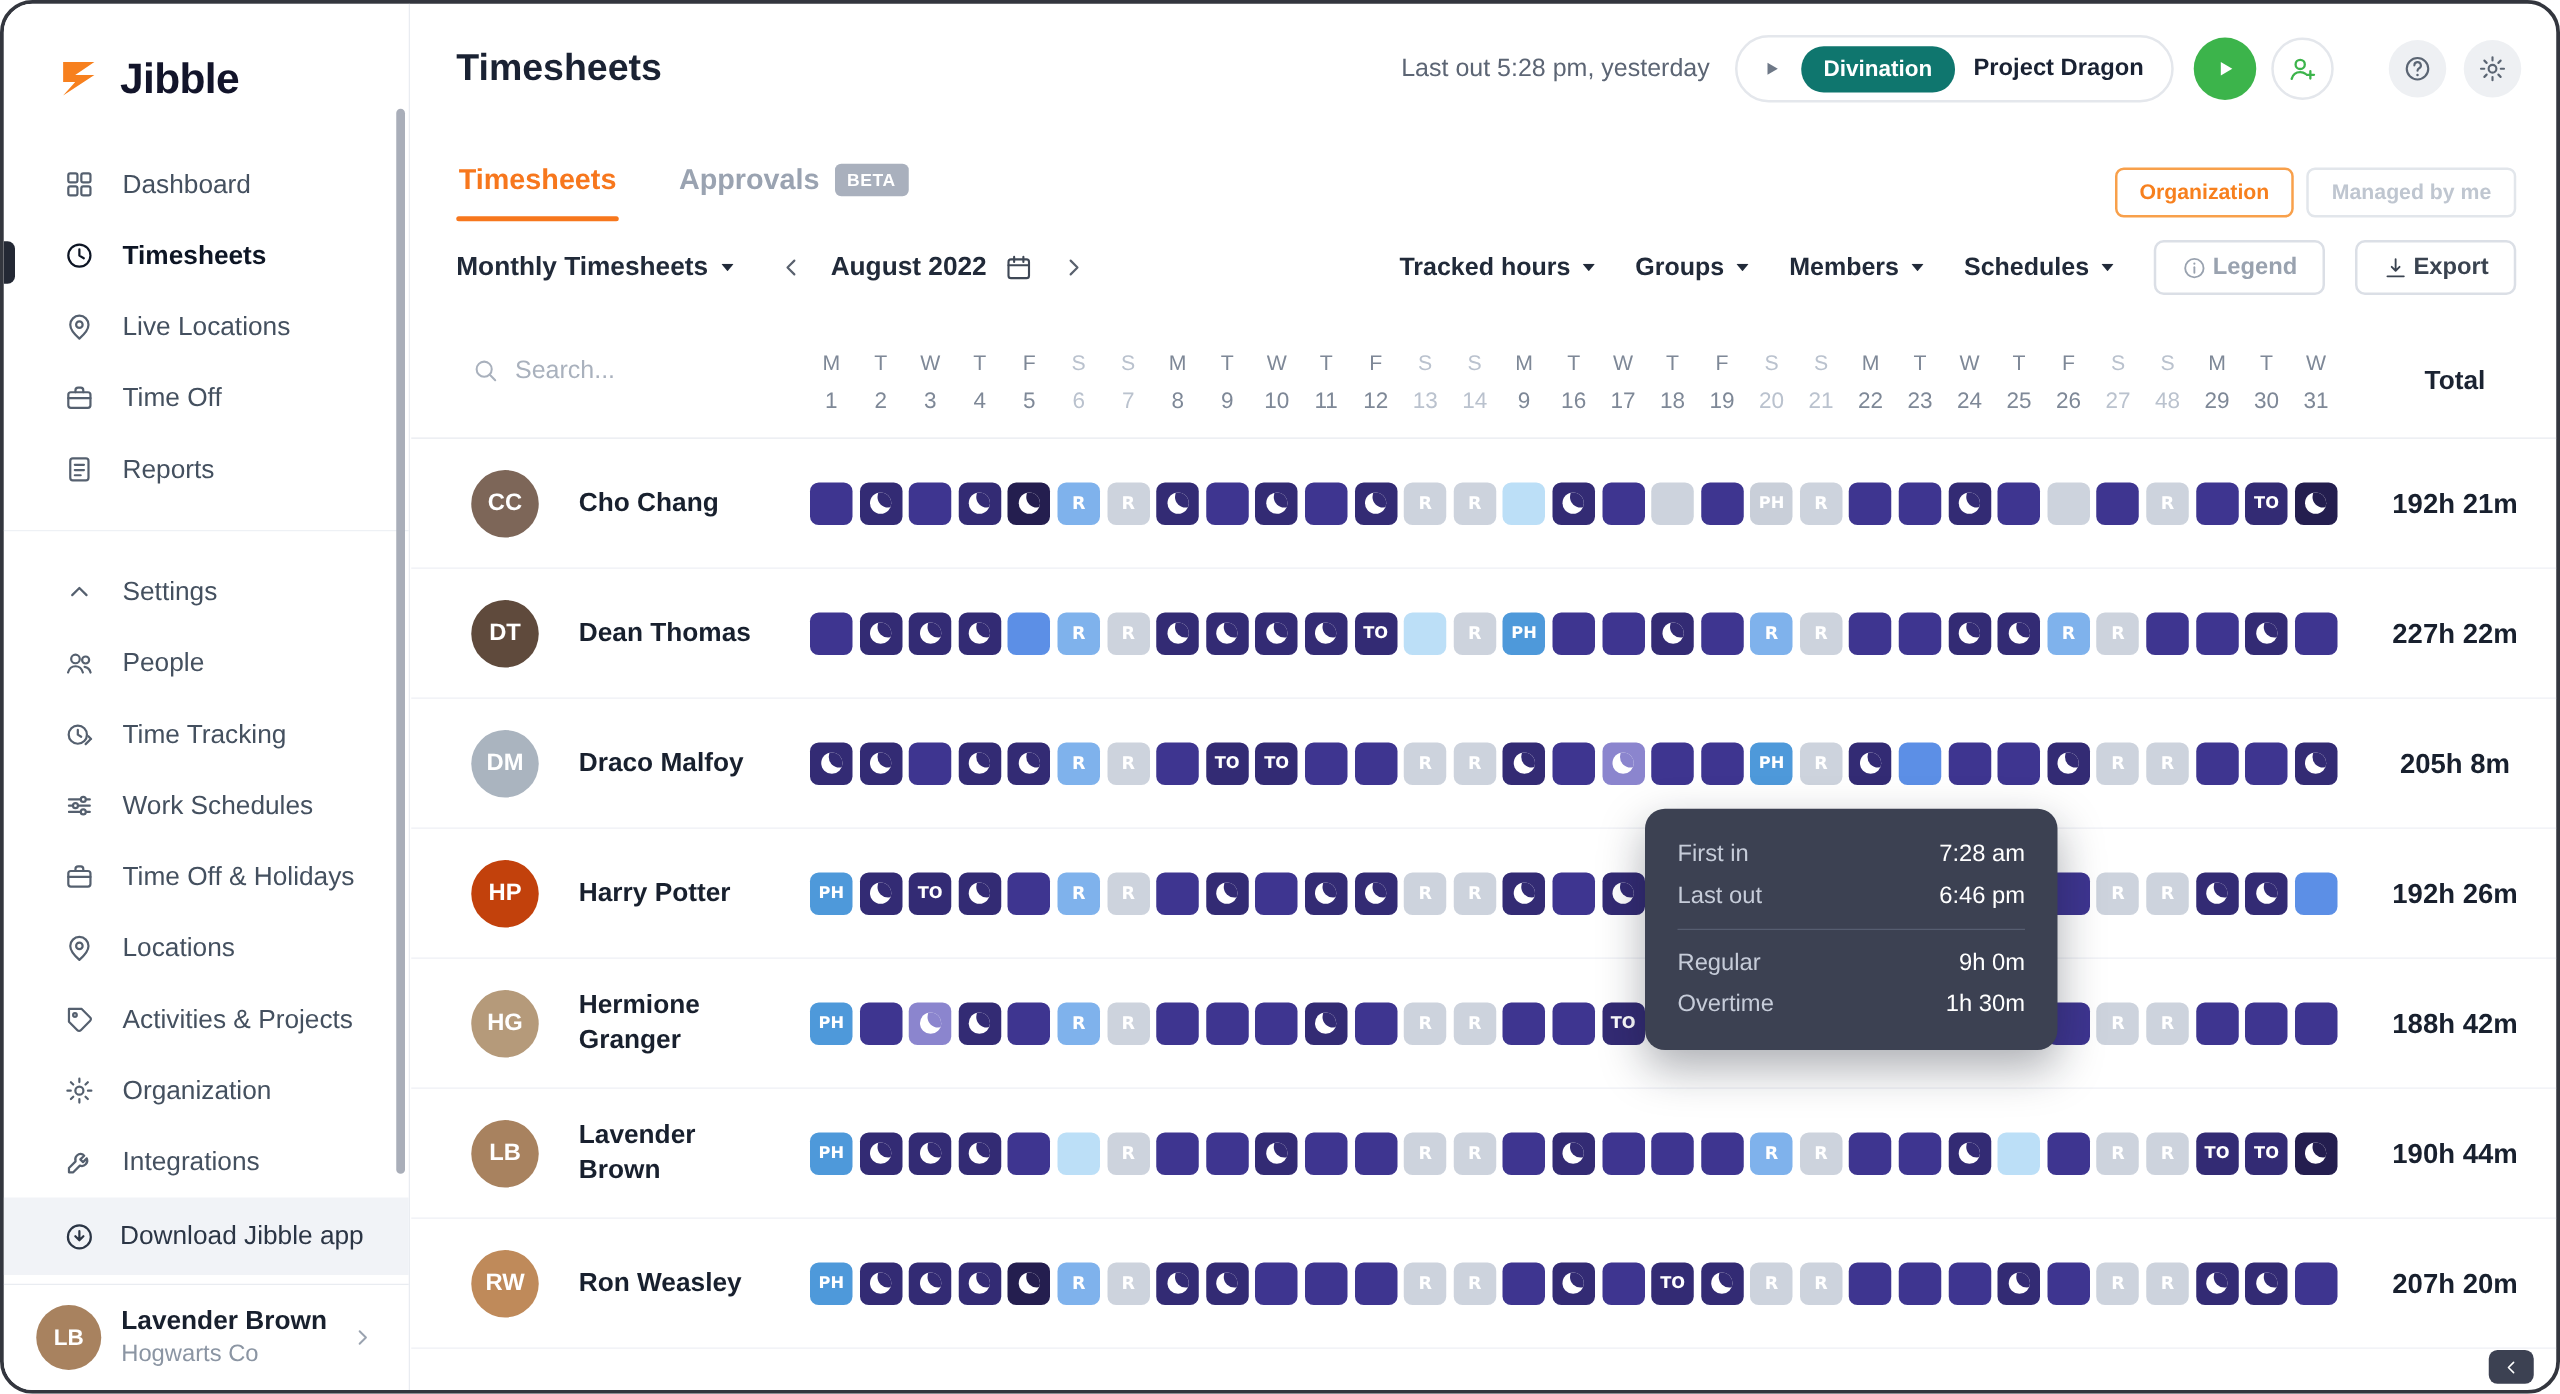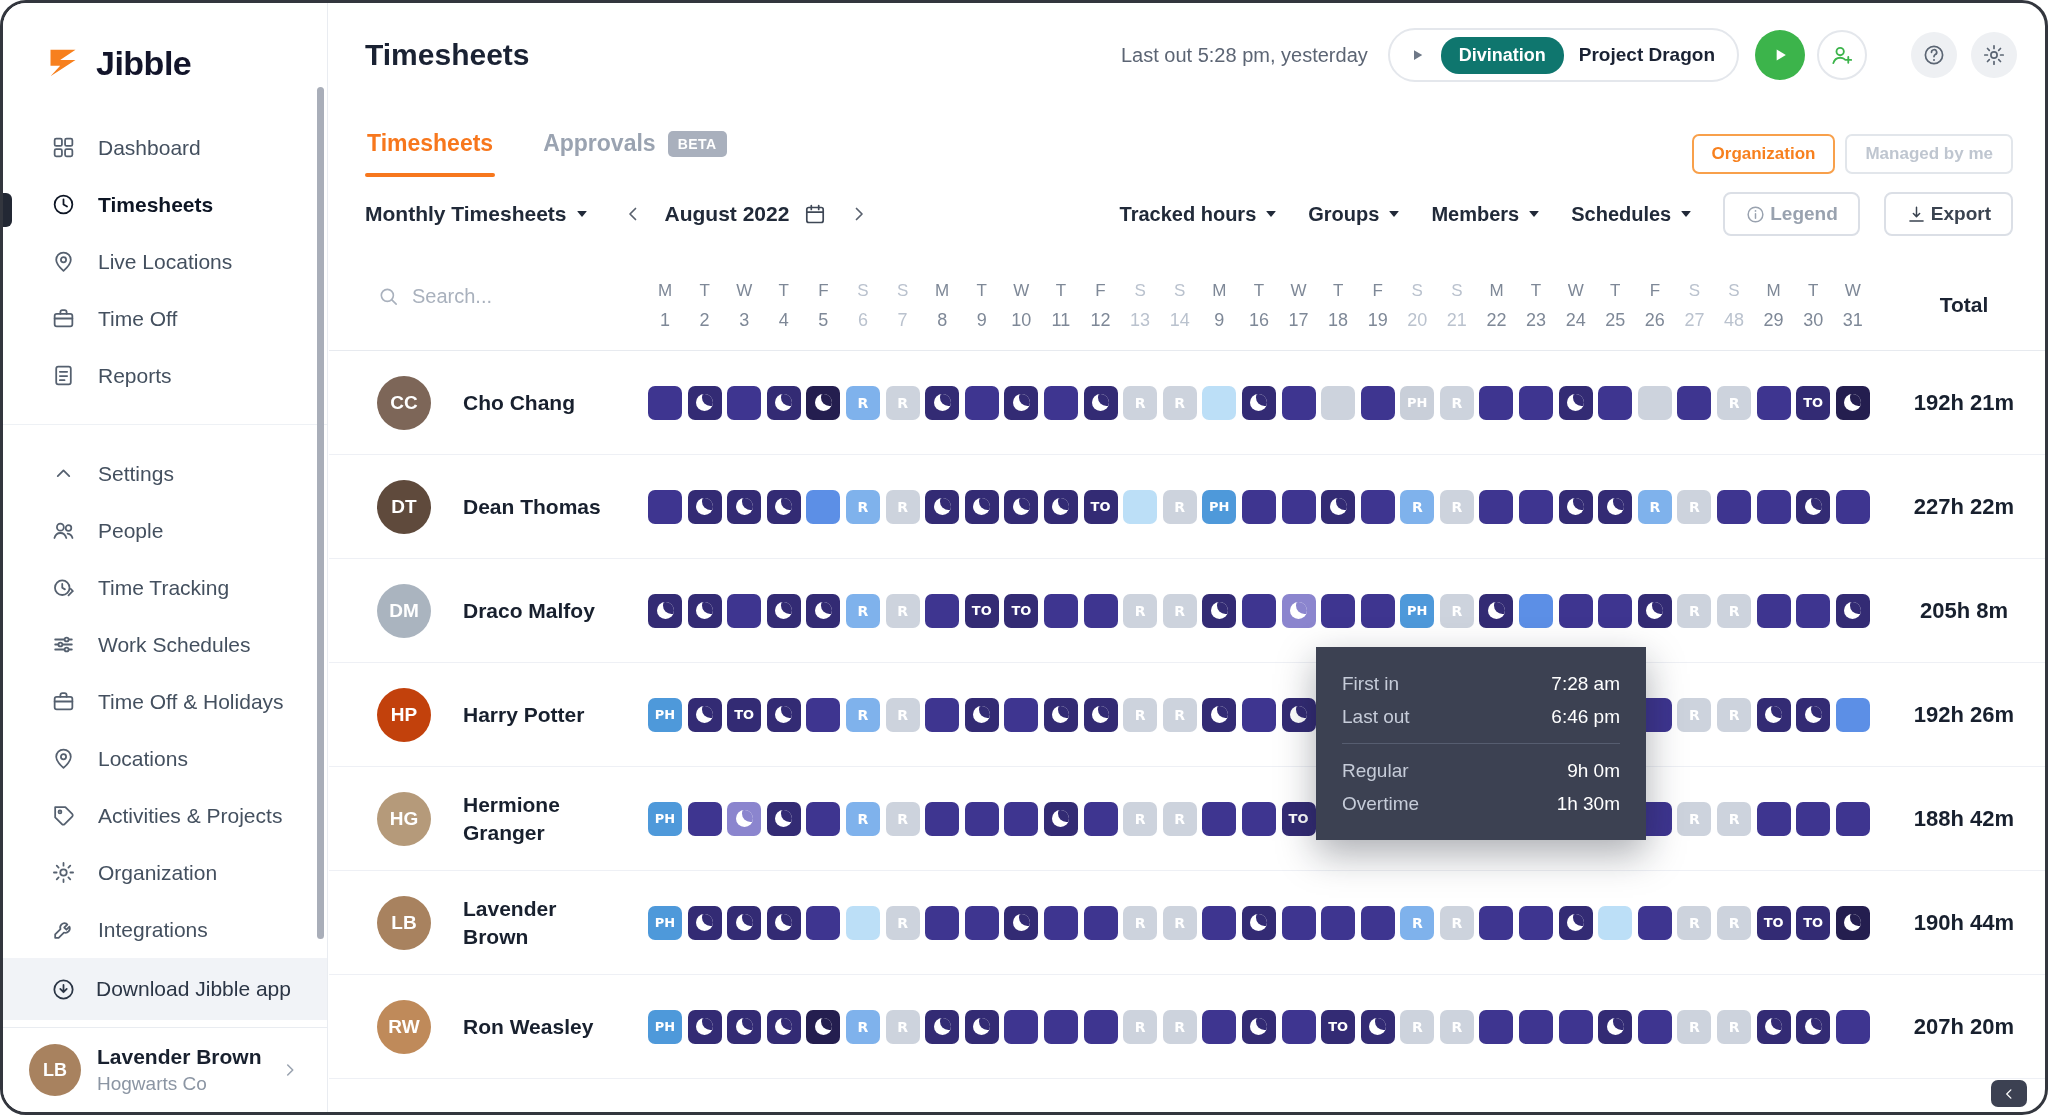--- a/index.html
+++ b/index.html
@@ -130,21 +130,21 @@
   .c-ph-gray { --bg: #C9CFD9; font-size: 13px; }
   .moon { width: 17px; height: 17px; border-radius: 50%; background: #fff; position: relative;
     overflow: hidden; }
   .moon::after { content: ""; position: absolute; width: 17px; height: 17px; border-radius: 50%;
     left: 6px; top: -5px; background: var(--bg); }
   .row-total { position: absolute; left: 1560px; width: 150px; top: 50%; transform: translateY(-50%);
     text-align: center; font-size: 22px; font-weight: 700; color: #18202e; }
 
   
   .tooltip { position: absolute; left: 1313px; top: 644px; width: 330px; background: #3c4152;
-    border-radius: 0; box-shadow: 0 14px 36px rgba(18, 22, 38, .35); padding: 20px 26px;
+    border-radius: 16px; box-shadow: 0 14px 36px rgba(18, 22, 38, .35); padding: 20px 26px;
     z-index: 40; }
   .tt-row { display: flex; justify-content: space-between; align-items: center; height: 33px;
     font-size: 19px; }
   .tt-label { color: #c6ccd9; } .tt-value { color: #fff; }
   .tt-div { height: 1px; background: #565d70; margin: 10px 0; }
 
   .collapse-chip { position: absolute; right: 18px; bottom: 5px; width: 36px; height: 27px;
     background: #3c4152; border-radius: 7px; display: flex; align-items: center; justify-content: center;
     color: #fff; z-index: 30; cursor: pointer; }
   .collapse-chip svg { width: 18px; height: 18px; }

